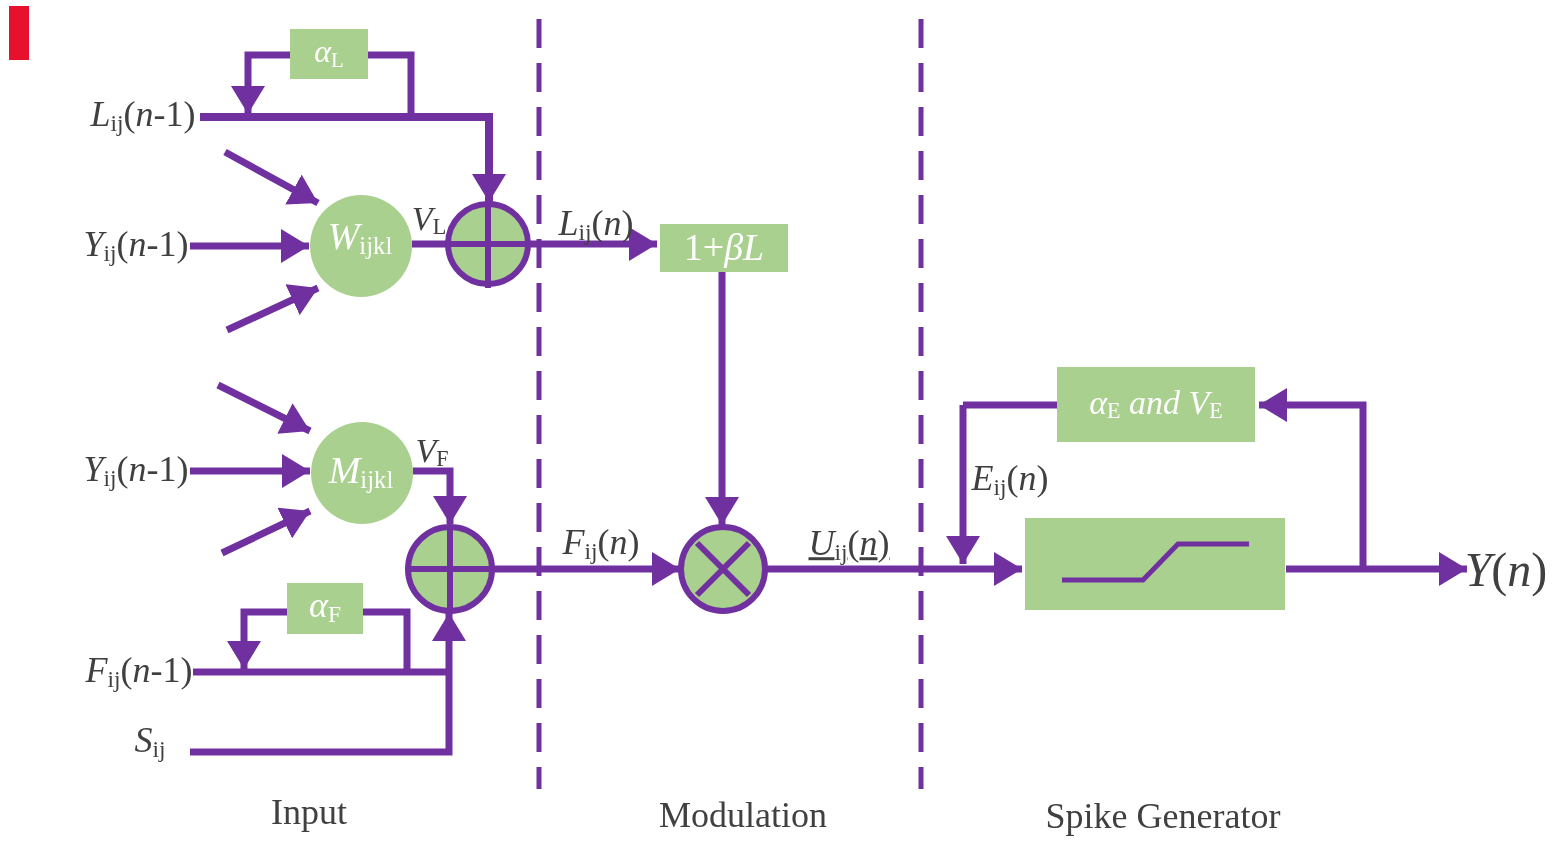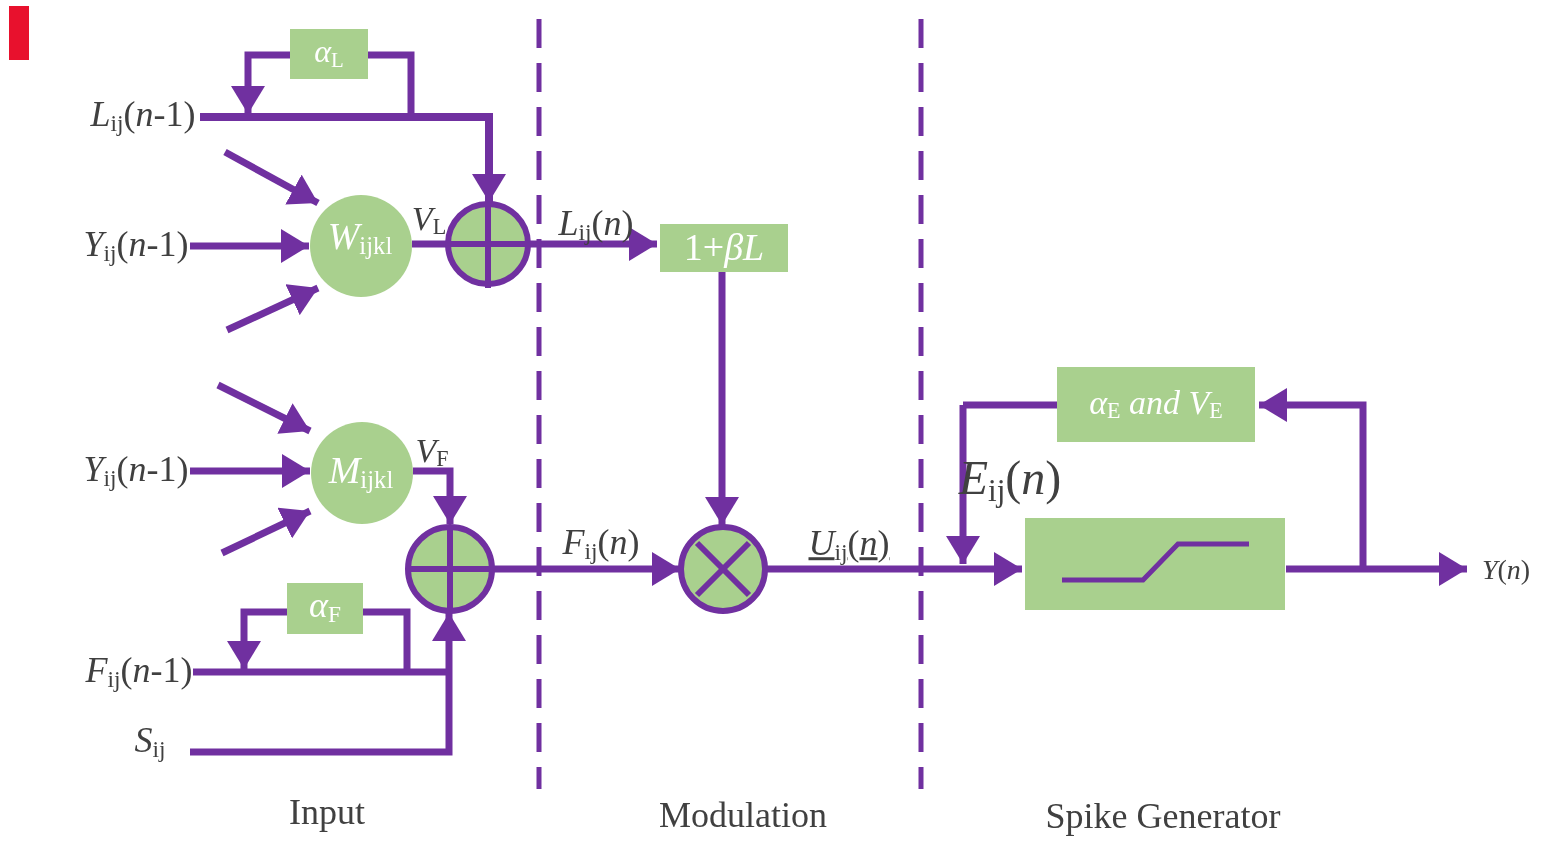--- a/index.html
+++ b/index.html
@@ -82,23 +82,23 @@
       <div class="lbl" style="left: 143px; top: 116px; font-size: 36px;"><span class="pi">L</span><span class="ps">ij</span><span class="pr">(</span><span class="pi">n</span><span class="pr">-1)</span></div>
       <div class="lbl" style="left: 136px; top: 246px; font-size: 36px;"><span class="pi">Y</span><span class="ps">ij</span><span class="pr">(</span><span class="pi">n</span><span class="pr">-1)</span></div>
       <div class="lbl" style="left: 136px; top: 471px; font-size: 36px;"><span class="pi">Y</span><span class="ps">ij</span><span class="pr">(</span><span class="pi">n</span><span class="pr">-1)</span></div>
       <div class="lbl" style="left: 139px; top: 672px; font-size: 36px;"><span class="pi">F</span><span class="ps">ij</span><span class="pr">(</span><span class="pi">n</span><span class="pr">-1)</span></div>
       <div class="lbl" style="left: 150px; top: 742px; font-size: 36px;"><span class="pi">S</span><span class="ps">ij</span></div>
       <div class="lbl" style="left: 429px; top: 220px; font-size: 34px;"><span class="pi">V</span><span class="ps">L</span></div>
       <div class="lbl" style="left: 432px; top: 452px; font-size: 34px;"><span class="pi">V</span><span class="ps">F</span></div>
       <div class="lbl" style="left: 596px; top: 225px; font-size: 36px;"><span class="pi">L</span><span class="ps">ij</span><span class="pr">(</span><span class="pi">n</span><span class="pr">)</span></div>
       <div class="lbl" style="left: 601px; top: 544px; font-size: 36px;"><span class="pi">F</span><span class="ps">ij</span><span class="pr">(</span><span class="pi">n</span><span class="pr">)</span></div>
       <div class="lbl" style="left: 849px; top: 545px; font-size: 36px; text-decoration: underline;"><span class="pi">U</span><span class="ps">ij</span><span class="pr">(</span><span class="pi">n</span><span class="pr">)</span></div>
-      <div class="lbl" style="left: 1010px; top: 480px; font-size: 48px;"><span class="pi">E</span><span class="ps">ij</span><span class="pr">(</span><span class="pi">n</span><span class="pr">)</span></div>
-      <div class="lbl" style="left: 1506px; top: 570px; font-size: 28px;"><span class="pi">Y</span><span class="pr">(</span><span class="pi">n</span><span class="pr">)</span></div>
-      <div class="lbl" style="left: 309px; top: 812px; font-size: 36px; margin-left: 18px;"><span class="pr">Input</span></div>
+      <div class="lbl" style="left: 1010px; top: 480px; font-size: 36px;"><span class="pi">E</span><span class="ps">ij</span><span class="pr">(</span><span class="pi">n</span><span class="pr">)</span></div>
+      <div class="lbl" style="left: 1506px; top: 570px; font-size: 48px;"><span class="pi">Y</span><span class="pr">(</span><span class="pi">n</span><span class="pr">)</span></div>
+      <div class="lbl" style="left: 309px; top: 812px; font-size: 36px;"><span class="pr">Input</span></div>
       <div class="lbl" style="left: 743px; top: 815px; font-size: 36px;"><span class="pr">Modulation</span></div>
       <div class="lbl" style="left: 1163px; top: 816px; font-size: 36px;"><span class="pr">Spike Generator</span></div>
       <div class="lbl white" style="left: 329px; top: 53px; font-size: 32px;"><span class="pi">α</span><span class="ps">L</span></div>
       <div class="lbl white" style="left: 325px; top: 607px; font-size: 36px;"><span class="pi">α</span><span class="ps">F</span></div>
       <div class="lbl white" style="left: 724px; top: 247px; font-size: 38px;"><span class="pr">1+</span><span class="pi">βL</span></div>
       <div class="lbl white" style="left: 1156px; top: 404px; font-size: 34px;"><span class="pi">α</span><span class="ps">E</span><span class="pi"> and </span><span class="pi">V</span><span class="ps">E</span></div>
       <div class="lbl white" style="left: 360px; top: 238px; font-size: 38px;"><span class="pi">W</span><span class="ps">ijkl</span></div>
       <div class="lbl white" style="left: 361px; top: 472px; font-size: 38px; text-align: right;"><span class="pi">M</span><span class="ps">ijkl</span></div>
     </div>
 </div>

